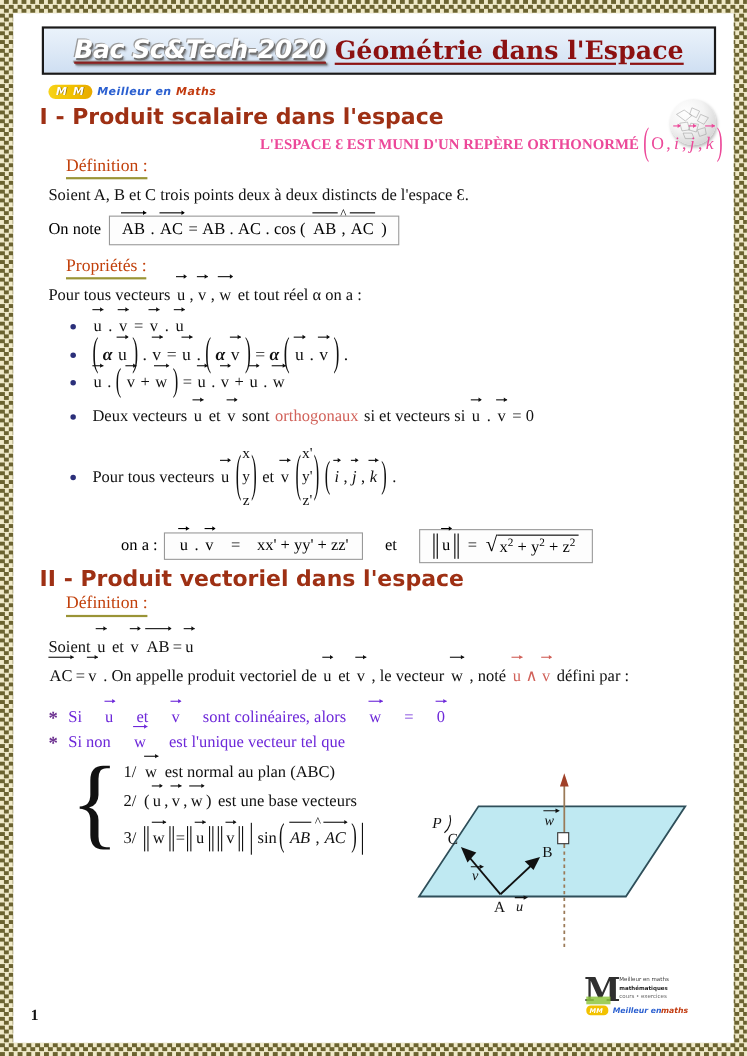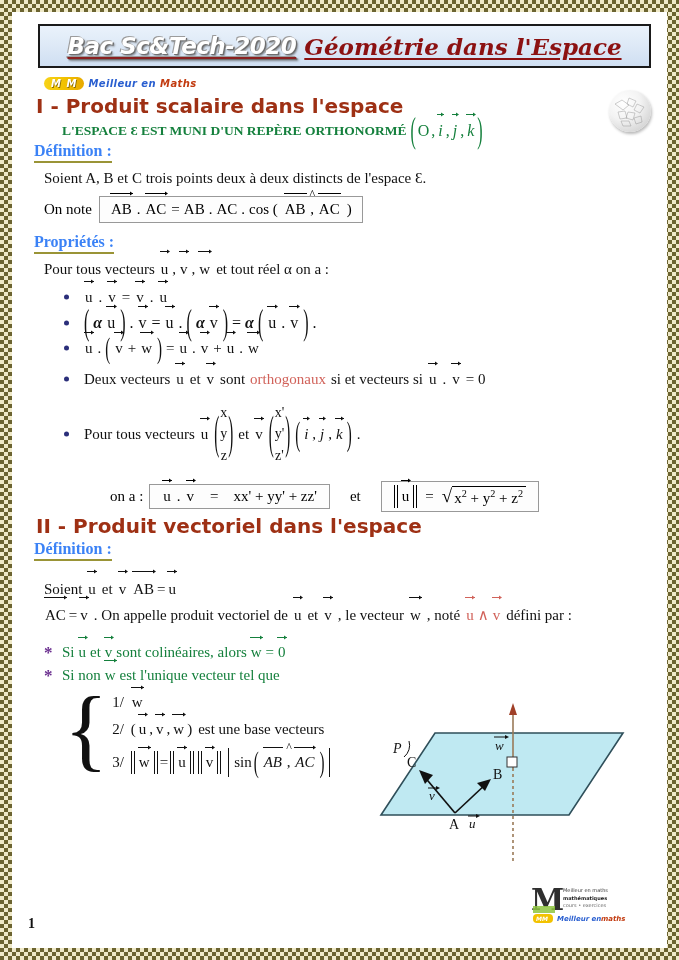--- a/index.html
+++ b/index.html
@@ -47,21 +47,21 @@
     text-decoration-color:#8a2020;
     text-underline-offset:3px;
     text-shadow:
       1.2px 1.2px 0 #6e6e6e,
       -1px -1px 0 #9c9c9c,
       2px 2px 2px rgba(60,60,60,.55);
     white-space:nowrap;
   }
   .title-right{
     font-family:"DejaVu Serif", serif;
-    font-weight:bold; font-style:italic;
+    font-weight:bold; 
     font-size:23px;
     color:#8c1111;
     margin-left:8px;
     text-decoration:underline;
     text-underline-offset:3px;
     text-decoration-color:#8c1111;
     white-space:nowrap;
   }
 
   
@@ -103,38 +103,38 @@
   h2.section-title{
     font-family:"DejaVu Sans", sans-serif;
     font-weight:bold;
     font-size:20px;
     color:#9e3014;
     margin:2px 0 2px 14px;
   }
   .subhead{
     display:inline-block;
     font-family:"Liberation Serif", serif;
-    font-weight:bold;
+    font-weight:normal;
     font-size:16px;
-    color:#3b82f6;
+    color:#c2410c;
     border-bottom:2.5px solid #9a9436;
     padding-bottom:1px;
-    margin-left:12px;
+    margin-left:38px;
   }
 
   
   .repere{
     text-align:center;
     font-family:"Liberation Serif", serif;
     font-variant:small-caps;
     font-weight:bold;
     font-size:13.5px;
-    color:#15803d;
+    color:#ec4899;
     margin:4px 0 2px 40px;
-    display:flex; align-items:center; justify-content:flex-start; gap:4px;
+    display:flex; align-items:center; justify-content:flex-end; gap:4px;
   }
 
   
   .body-txt{
     font-family:"Liberation Serif", serif;
     font-size:15px;
     color:#111;
     margin:5px 0 0 22px;
     line-height:1.45;
   }
@@ -160,22 +160,22 @@
   }
   ul.props > li::before{
     content:"";
     position:absolute; left:-20px; top:50%;
     width:5px; height:5px; border-radius:50%;
     background:#2b2f7a; transform:translateY(-50%);
   }
   ul.stars{ list-style:none; margin:6px 0 0 0; padding:0;}
   ul.stars > li{
     position:relative; margin:6px 0 0 40px;
-    font-family:"Liberation Serif", serif; font-size:15px; color:#15803d;
-    display:flex; align-items:center; flex-wrap:wrap; gap:3px;
+    font-family:"Liberation Serif", serif; font-size:15px; color:#6d28d9;
+    display:flex; align-items:center; flex-wrap:wrap; gap:20px;
   }
   ul.stars > li::before{
     content:"*"; position:absolute; left:-18px; top:-1px;
     color:#6b2f8f; font-size:17px; font-weight:bold;
   }
 
   
   .vec{ position:relative; display:inline-block; padding:0 1px; white-space:nowrap; }
   .vec > .lt{ display:inline-block; }
   .vec::after{
@@ -561,20 +561,21 @@
     </li>
   </ul>
 
   
   <div class="brace-wrap">
     <span class="brace">{</span>
     <div class="brace-lines">
       <div>
         <span style="margin-right:5px;">1/</span>
         <span class="vec"><span class="lt">w</span></span>
+        <span style="margin-left:4px;">est normal au plan (ABC)</span>
       </div>
       <div>
         <span style="margin-right:5px;">2/</span>
         <span>(</span>
         <span class="vec"><span class="lt">u</span></span>
         <span>,</span>
         <span class="vec"><span class="lt">v</span></span>
         <span>,</span>
         <span class="vec"><span class="lt">w</span></span>
         <span>)</span>

